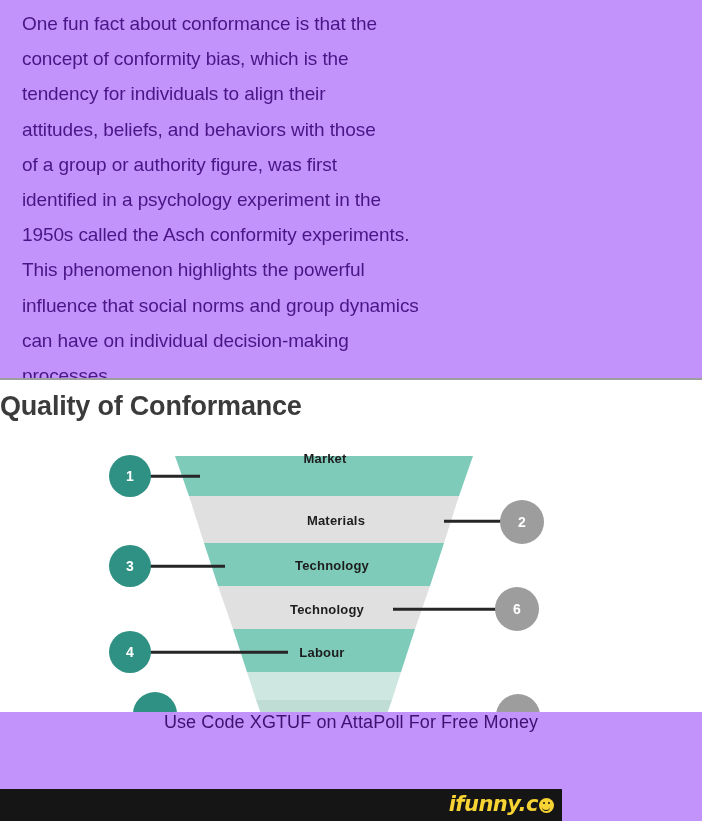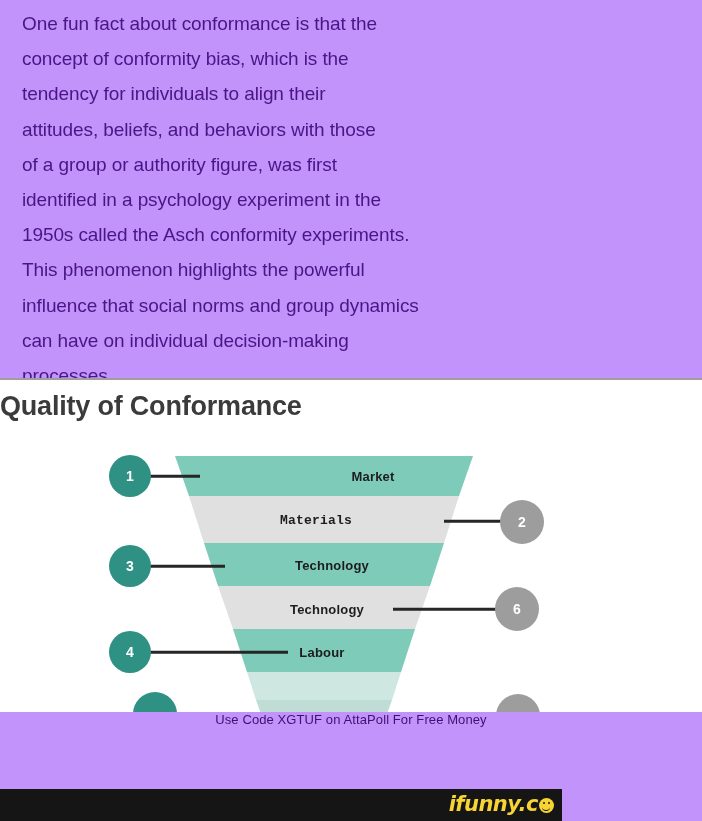--- a/index.html
+++ b/index.html
@@ -108,21 +108,21 @@
   }
 
   
   #bottom-caption {
     position: absolute;
     left: 0;
     top: 712px;
     width: 702px;
     text-align: center;
     color: #3e1270;
-    font-size: 13px;
+    font-size: 18px;
     letter-spacing: 0.1px;
     font-family: "Liberation Sans", sans-serif;
   }
 
   
   #footer-bar {
     position: absolute;
     left: 0;
     bottom: 0;
     width: 562px;
@@ -210,22 +210,22 @@
         <polygon points="247,292 401,292 392,320 256,320" fill="#cfe7e1"></polygon>
         <polygon points="256,320 392,320 387,334 261,334" fill="#bfdcd5"></polygon>
       </svg>
 
       <div class="leader" style="left:150px; top:96px;  width:50px;"></div>
       <div class="leader" style="left:444px; top:141px; width:63px;"></div>
       <div class="leader" style="left:150px; top:186px; width:75px;"></div>
       <div class="leader" style="left:393px; top:229px; width:112px;"></div>
       <div class="leader" style="left:150px; top:272px; width:138px;"></div>
 
-      <div class="band-label" style="left:325px; top:96px;margin-left:48px;">Market</div>
-      <div class="band-label" style="left:316px; top:140px;font-family:Liberation Mono, monospace;">Materials</div>
+      <div class="band-label" style="left:325px; top:78px;">Market</div>
+      <div class="band-label" style="left:336px; top:140px;">Materials</div>
       <div class="band-label" style="left:332px; top:185px;">Technology</div>
       <div class="band-label" style="left:327px; top:229px;">Technology</div>
       <div class="band-label" style="left:322px; top:272px;">Labour</div>
 
       <div class="node-circle node-teal" style="left:130px; top:96px; width:42px; height:42px;">1</div>
       <div class="node-circle node-gray" style="left:522px; top:142px; width:44px; height:44px;">2</div>
       <div class="node-circle node-teal" style="left:130px; top:186px; width:42px; height:42px;">3</div>
       <div class="node-circle node-gray" style="left:517px; top:229px; width:44px; height:44px;">6</div>
       <div class="node-circle node-teal" style="left:130px; top:272px; width:42px; height:42px;">4</div>
 

